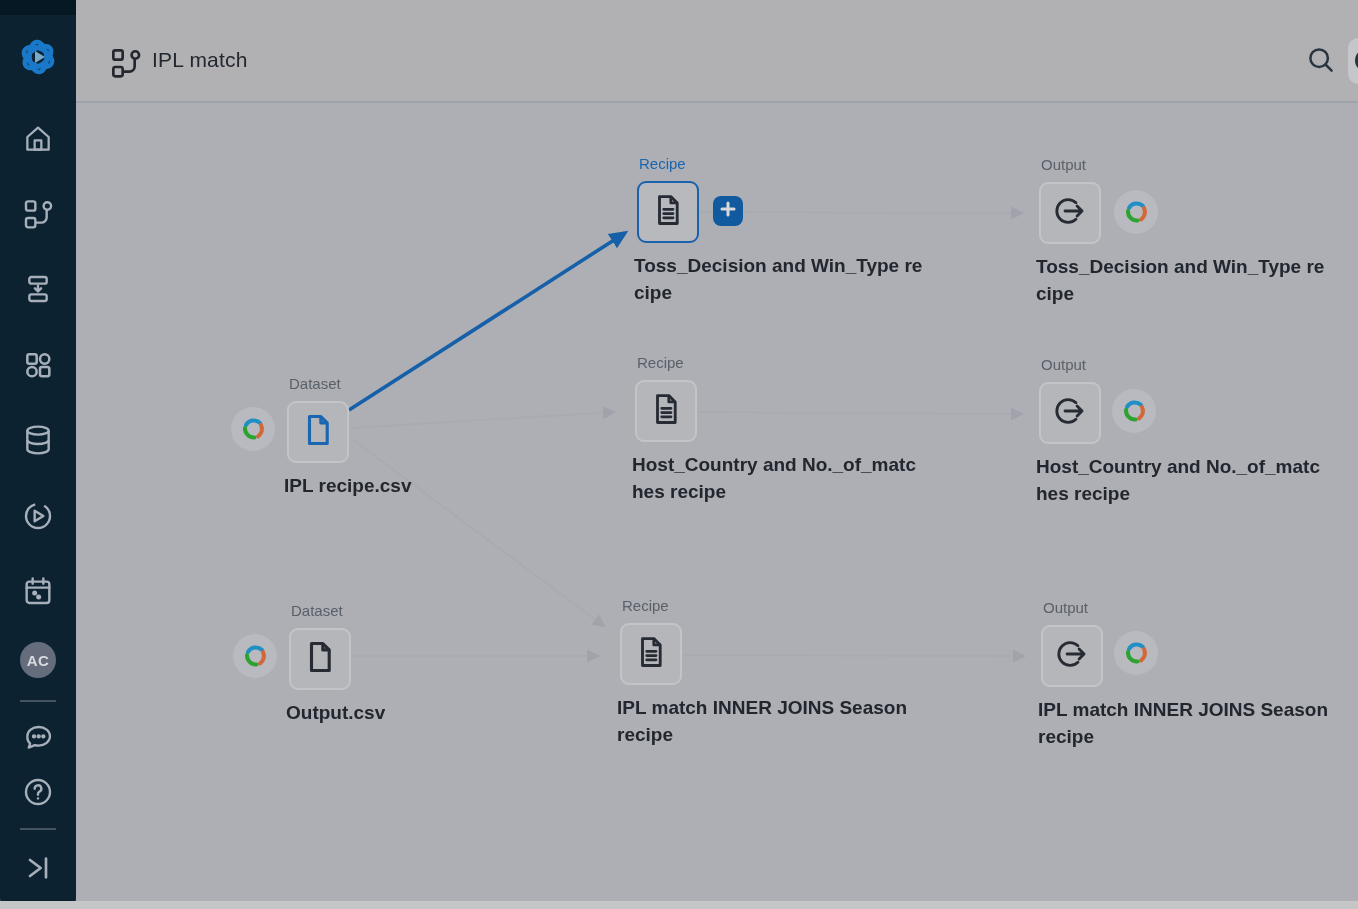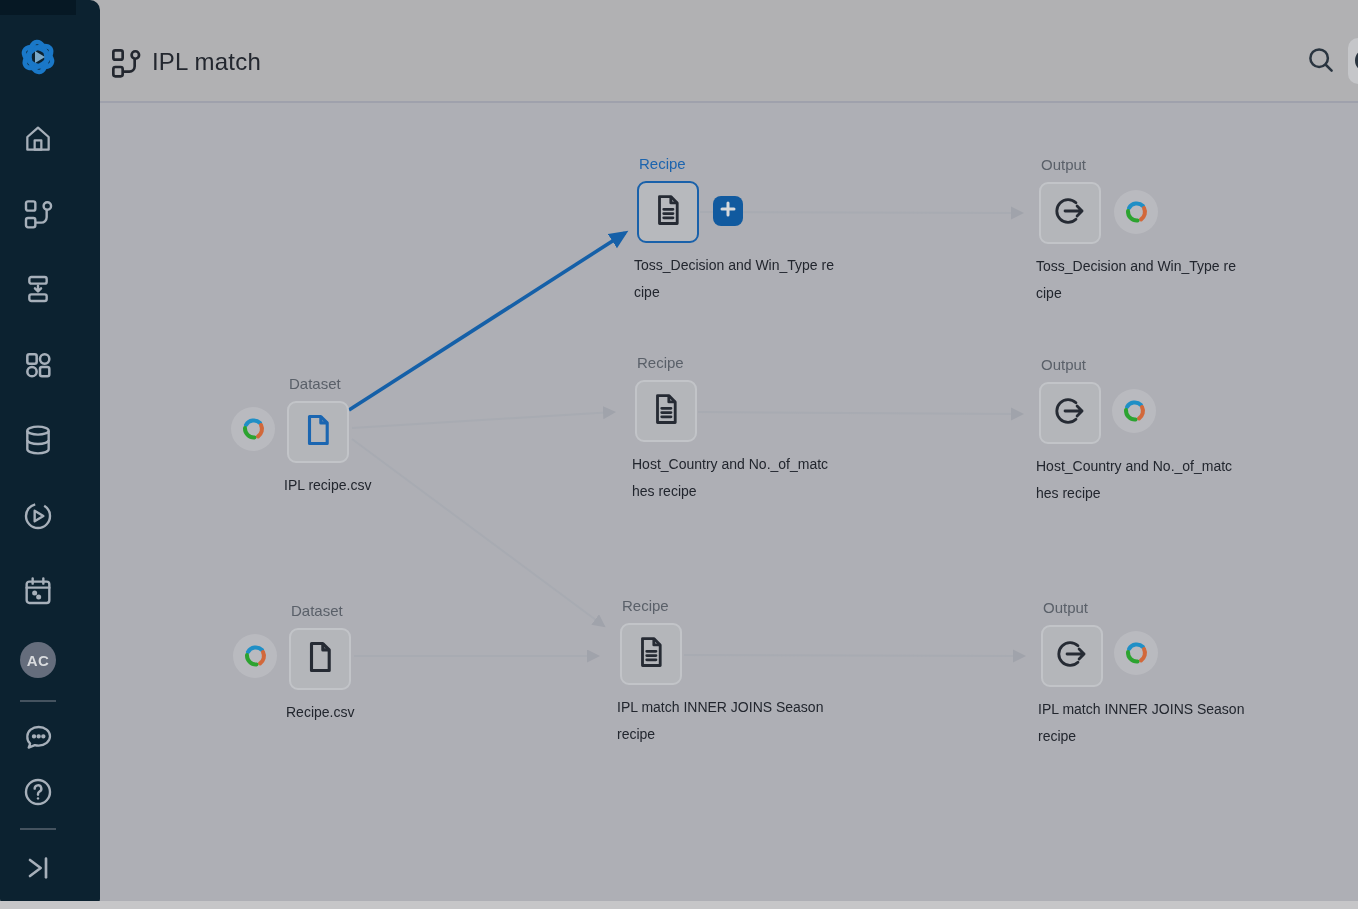--- a/index.html
+++ b/index.html
@@ -1,43 +1,43 @@
 <!DOCTYPE html>
 <html><head>
 <meta charset="utf-8">
 <style>
   * { margin:0; padding:0; box-sizing:border-box; }
   html,body { width:1358px; height:909px; overflow:hidden; font-family:"Liberation Sans", sans-serif; background:#aeafb5; }
 
   
-  .sidebar { position:absolute; left:0; top:0; width:100px; height:909px; background:#0c2230; z-index:30;border-radius:10px; }
+  .sidebar { position:absolute; left:0; top:0; width:76px; height:909px; background:#0c2230; z-index:30;border-radius:10px; }
   .sidebar-topstrip { position:absolute; left:0; top:0; width:76px; height:15px; background:#061824; }
   .side-item { position:absolute; left:0; width:76px; height:56px; display:flex; align-items:center; justify-content:center; cursor:pointer; }
   .side-item svg { display:block; }
   .side-divider { position:absolute; left:20px; width:36px; height:0; border-top:2px solid #45535f; }
   .avatar { width:36px; height:36px; border-radius:50%; background:#656d7c; color:#d9dbde; font-size:15px; font-weight:bold; display:flex; align-items:center; justify-content:center; letter-spacing:.5px; }
 
   
   .header { position:absolute; left:76px; top:0; width:1282px; height:103px; background:#b1b1b3; border-bottom:2px solid #9fa1ac; z-index:20; }
   .flow-badge { position:absolute; left:33px; top:47px; }
-  .page-title { position:absolute; left:76px; top:48px; font-size:24px; color:#23272f; letter-spacing:.2px; }
+  .page-title { position:absolute; left:76px; top:48px; font-size:21px; color:#23272f; letter-spacing:.2px; }
   .search-btn { position:absolute; right:20px; top:45px; width:34px; height:34px; display:flex; align-items:center; justify-content:center; cursor:pointer; }
   .partial-btn { position:absolute; left:1272px; top:38px; width:40px; height:46px; background:#c5c6c9; border-radius:10px; overflow:hidden; cursor:pointer; }
   .partial-btn .pg { position:absolute; left:7px; top:11px; width:23px; height:23px; border:3px solid #2a3540; border-radius:50%; }
 
   
   .canvas { position:absolute; left:76px; top:105px; width:1168px; height:796px; background:#aeafb5; }
   .edges { position:absolute; left:0; top:0; width:1282px; height:796px; }
 
   .node { position:absolute; width:310px; cursor:pointer; }
   .type-label { font-size:15px; color:#5a6069; margin:0 0 5px 2px; height:21px; }
   .node.selected .type-label { color:#1c64ae; }
   .node-box { width:62px; height:62px; background:#b4b6ba; border:2px solid #c2c4c8; border-radius:9px; display:flex; align-items:center; justify-content:center; }
   .node.selected .node-box { border:2px solid #1961aa; background:#b7b9bd; }
-  .node-name { margin-top:9px; margin-left:-3px; font-size:14px; font-weight:normal; color:#22262e; line-height:27px; white-space:pre-line; }
+  .node-name { margin-top:9px; margin-left:-3px; font-size:19px; font-weight:bold; color:#22262e; line-height:27px; white-space:pre-line; }
 
   .plus-btn { position:absolute; left:637px; top:91px; width:30px; height:30px; background:#115a9f; border-radius:8px; display:flex; align-items:center; justify-content:center; cursor:pointer; z-index:5; }
 
   .swirl-badge { position:absolute; width:44px; height:44px; border-radius:50%; background:rgba(255,255,255,0.14); display:flex; align-items:center; justify-content:center; }
 
   .bottom-strip { position:absolute; left:0; top:901px; width:1358px; height:8px; background:#c6c6c8; z-index:40; }
 </style>
 </head>
 <body>
 
@@ -337,21 +337,21 @@
   <div class="node" style="left:213px;top:497px;">
     <div class="type-label">Dataset</div>
     <div class="node-box">
       <span>
         <svg width="34" height="34" viewBox="0 0 24 24" fill="none" stroke="#262b34" stroke-width="2.2" stroke-linejoin="round">
           <path d="M6 2.5 H14 L18.5 7 V21.5 H6 Z"></path>
           <path d="M14 2.5 V7 H18.5"></path>
         </svg>
       </span>
     </div>
-    <div class="node-name">Recipe.csv</div>
+    <div class="node-name">Output.csv</div>
   </div>
 
   <div class="node" style="left:544px;top:492px;">
     <div class="type-label">Recipe</div>
     <div class="node-box">
       <span>
         <svg width="34" height="34" viewBox="0 0 24 24" fill="none" stroke="#262b34" stroke-width="2" stroke-linejoin="round">
           <path d="M6 2.5 H14 L18.5 7 V21.5 H6 Z"></path>
           <path d="M14 2.5 V7 H18.5"></path>
           <path d="M9 11.5 H15.5 M9 14.5 H15.5 M9 17.5 H15.5" stroke-linecap="round"></path>

